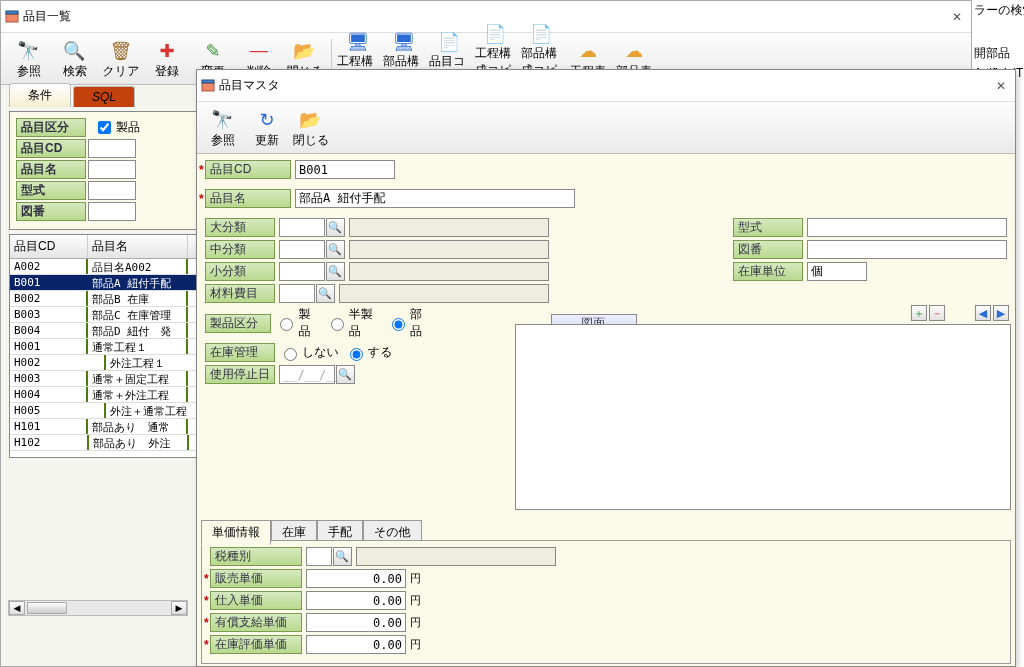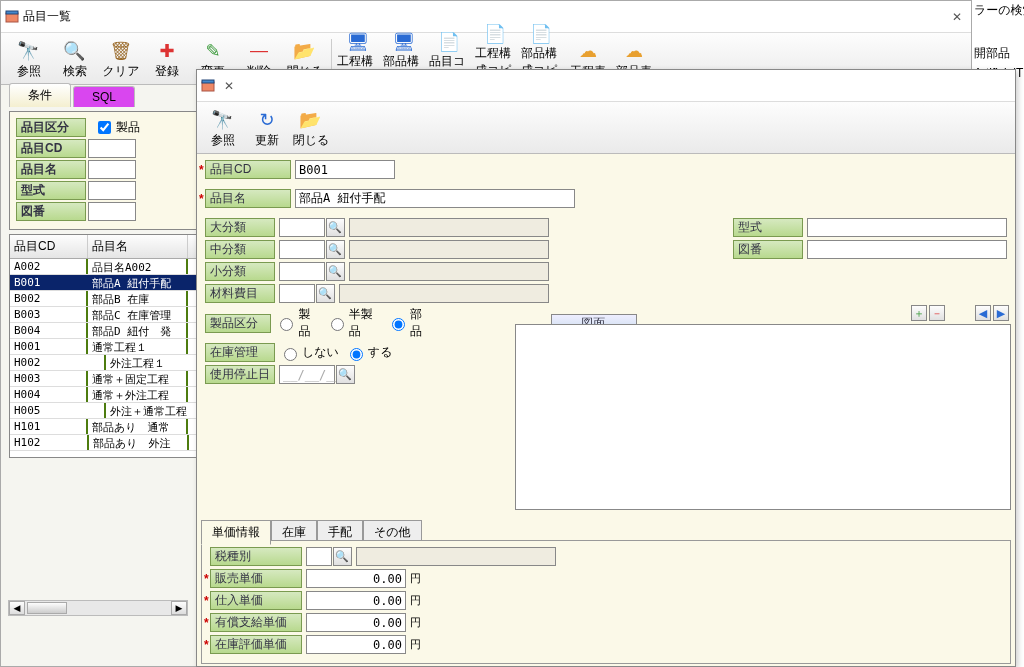--- a/index.html
+++ b/index.html
@@ -12,21 +12,21 @@
 .titlebar .ttl { flex: 1; }
 .titlebar .close { width: 20px; text-align: center; color: #555; cursor: pointer; }
 
 .toolbar { height: 52px; background: linear-gradient(#fdfdfd,#eaeaea); border-bottom: 1px solid #bbb; display: flex; padding: 2px 6px; gap: 2px; }
 .tbtn { width: 44px; height: 48px; display: flex; flex-direction: column; align-items: center; justify-content: center; font-size: 10px; border: 1px solid transparent; border-radius: 3px; cursor: pointer; }
 .tbtn .ico { width: 24px; height: 24px; display: flex; align-items: center; justify-content: center; font-size: 18px; }
 .tsep { width: 1px; background: #ccc; margin: 4px 2px; }
 
 .tabbar { height: 22px; display: flex; align-items: flex-end; padding-left: 8px; background: #f5f5f0; }
 .tab { padding: 3px 18px; background: linear-gradient(#fff,#f4efd0); border: 1px solid #bbb; border-bottom: none; border-radius: 3px 3px 0 0; margin-right: 2px; cursor: pointer; }
-.tab.inactive { background: #d946ef; }
+.tab.inactive { background: #c2410c; font-style: italic; }
 
 .filterpanel { margin: 4px 8px; padding: 6px; background: #fbf9e8; border: 1px solid #888; }
 .frow { display: flex; align-items: center; margin-bottom: 2px; }
 .flabel { width: 70px; height: 19px; background: linear-gradient(#d6e9c0,#b8d98e); border: 1px solid #7a9a50; display: flex; align-items: center; padding-left: 4px; font-weight: bold; color: #334; }
 .fchk { margin-left: 8px; display: flex; align-items: center; gap: 2px; }
 .finput { height: 19px; border: 1px solid #888; background: #fff; margin-left: 2px; width: 48px; }
 
 .grid { margin: 4px 8px; border: 1px solid #888; background: #fff; height: 224px; overflow: hidden; }
 .ghdr { display: flex; background: linear-gradient(#fdfdfd,#e5e5e5); border-bottom: 1px solid #aaa; }
 .gh { border-right: 1px solid #ccc; padding: 3px 4px; font-weight: normal; }
@@ -250,20 +250,21 @@
 </div>
 
 <div class="win-child">
   <div class="titlebar">
     <span class="icon">
       <svg viewBox="0 0 14 14">
           <rect x="1" y="3" width="12" height="9" fill="#e86" stroke="#a54"></rect>
           <rect x="1" y="1" width="12" height="3" fill="#48c" stroke="#247"></rect>
         </svg>
     </span>
+    <span class="ttl">品目マスタ</span>
     <span class="close">✕</span>
   </div>
 
   <div class="toolbar2" id="ctoolbar">
       <div class="tbtn">
         <div class="ico c-dark">🔭</div>
         <div>参照</div>
       </div>
       <div class="tbtn">
         <div class="ico c-blue">↻</div>
@@ -350,20 +351,24 @@
       </div>
       <div>
         <div class="row">
             <div class="lbl w2">型式</div>
             <input class="txt" style="width: 200px;">
           </div>
         <div class="row">
             <div class="lbl w2">図番</div>
             <input class="txt" style="width: 200px;">
           </div>
+        <div class="row">
+            <div class="lbl w2">在庫単位</div>
+            <div class="txt" style="width:60px">個</div>
+          </div>
       </div>
     </div>
   </div>
 
   <div class="canvasbtns">
     <div class="minibtn c-green">＋</div>
     <div class="minibtn c-red">－</div>
   </div>
   <div class="navbtns">
     <div class="minibtn c-blue">◀</div>

